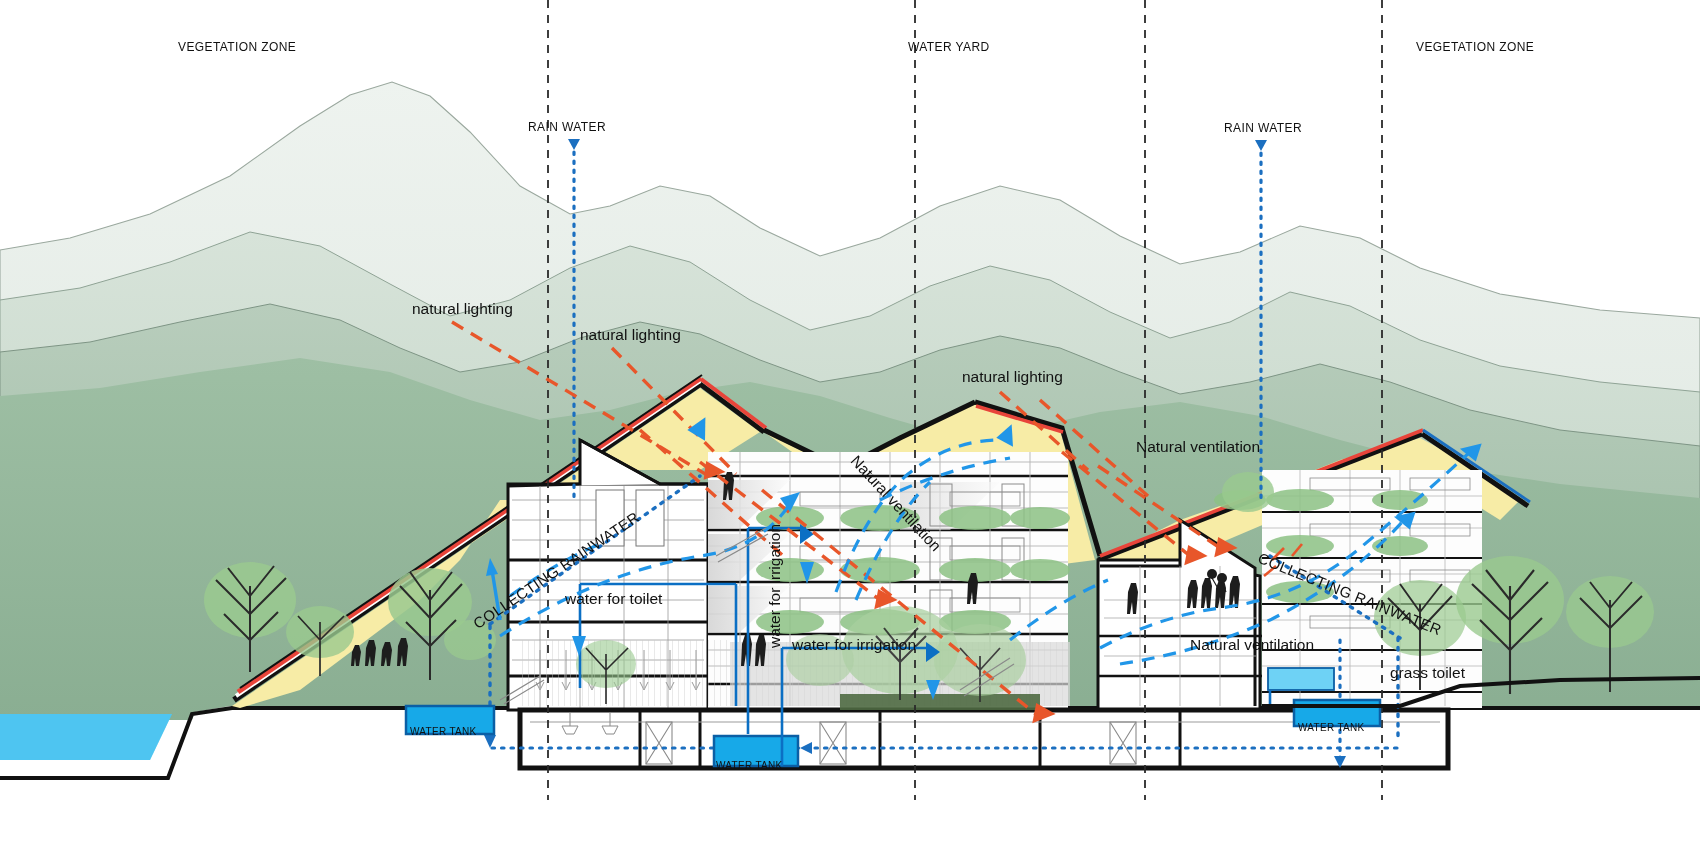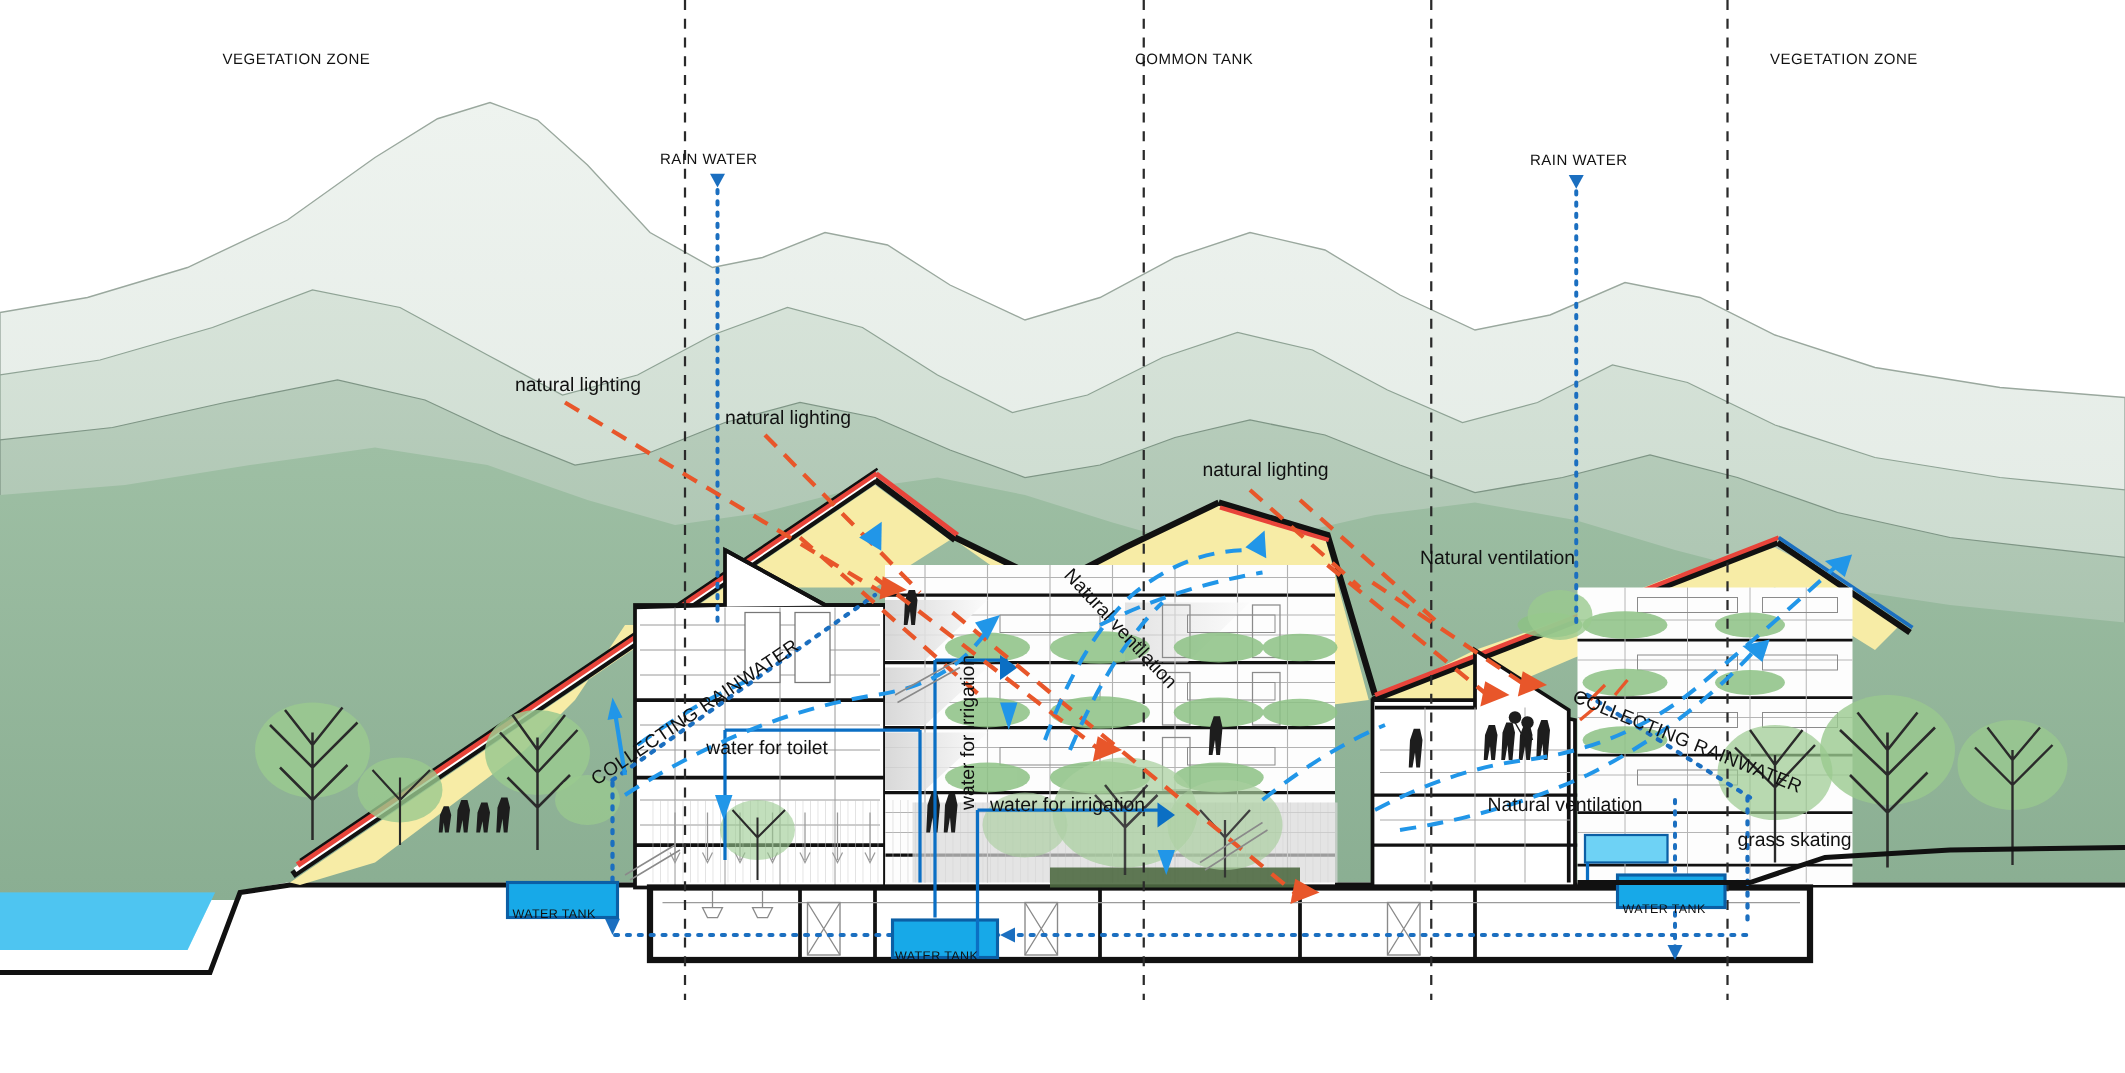--- a/index.html
+++ b/index.html
@@ -561,21 +561,21 @@
     <path d="M716,556 L766,528 M718,562 L768,534"></path>
   </g>
 
   <path d="M1262,706 L1400,706 L1460,686 L1560,680 L1700,678" fill="none" stroke="#111" stroke-width="4"></path>
 
 </svg>
 </div>
 
 <div class="lbl lbl-caps" style="left:178px; top:40px;">VEGETATION ZONE</div>
 
-<div class="lbl lbl-caps" style="left:908px; top:40px;">COMMON TANK</div>
+<div class="lbl lbl-caps" style="left:908px; top:40px;">WATER YARD</div>
 
 <div class="lbl lbl-caps" style="left:1416px; top:40px;">VEGETATION ZONE</div>
 
 <div class="lbl lbl-caps" style="left:528px; top:120px;">RAIN WATER</div>
 
 <div class="lbl lbl-caps" style="left:1224px; top:121px;">RAIN WATER</div>
 
 <div class="lbl lbl-small" style="left:412px; top:300px;">natural lighting</div>
 
 <div class="lbl lbl-small" style="left:580px; top:326px;">natural lighting</div>
@@ -591,19 +591,19 @@
 <div class="lbl lbl-caps rot" style="left:470px; top:618px; transform: rotate(-34deg); font-size:15px;">COLLECTING RAINWATER</div>
 
 <div class="lbl lbl-caps rot" style="left:1262px; top:549px; transform: rotate(22deg); font-size:15px;">COLLECTING RAINWATER</div>
 
 <div class="lbl lbl-small" style="left:565px; top:590px;">water for toilet</div>
 
 <div class="lbl lbl-small rot" style="left:766px; top:648px; transform: rotate(-90deg);">water for irrigation</div>
 
 <div class="lbl lbl-small" style="left:792px; top:636px;">water for irrigation</div>
 
-<div class="lbl lbl-small" style="left:1390px; top:664px;">grass skating</div>
+<div class="lbl lbl-small" style="left:1390px; top:664px;">grass toilet</div>
 
 <div class="lbl lbl-tank" style="left:410px; top:726px;">WATER TANK</div>
 
 <div class="lbl lbl-tank" style="left:716px; top:760px;">WATER TANK</div>
 
 <div class="lbl lbl-tank" style="left:1298px; top:722px;">WATER TANK</div>
 
 </body></html>

